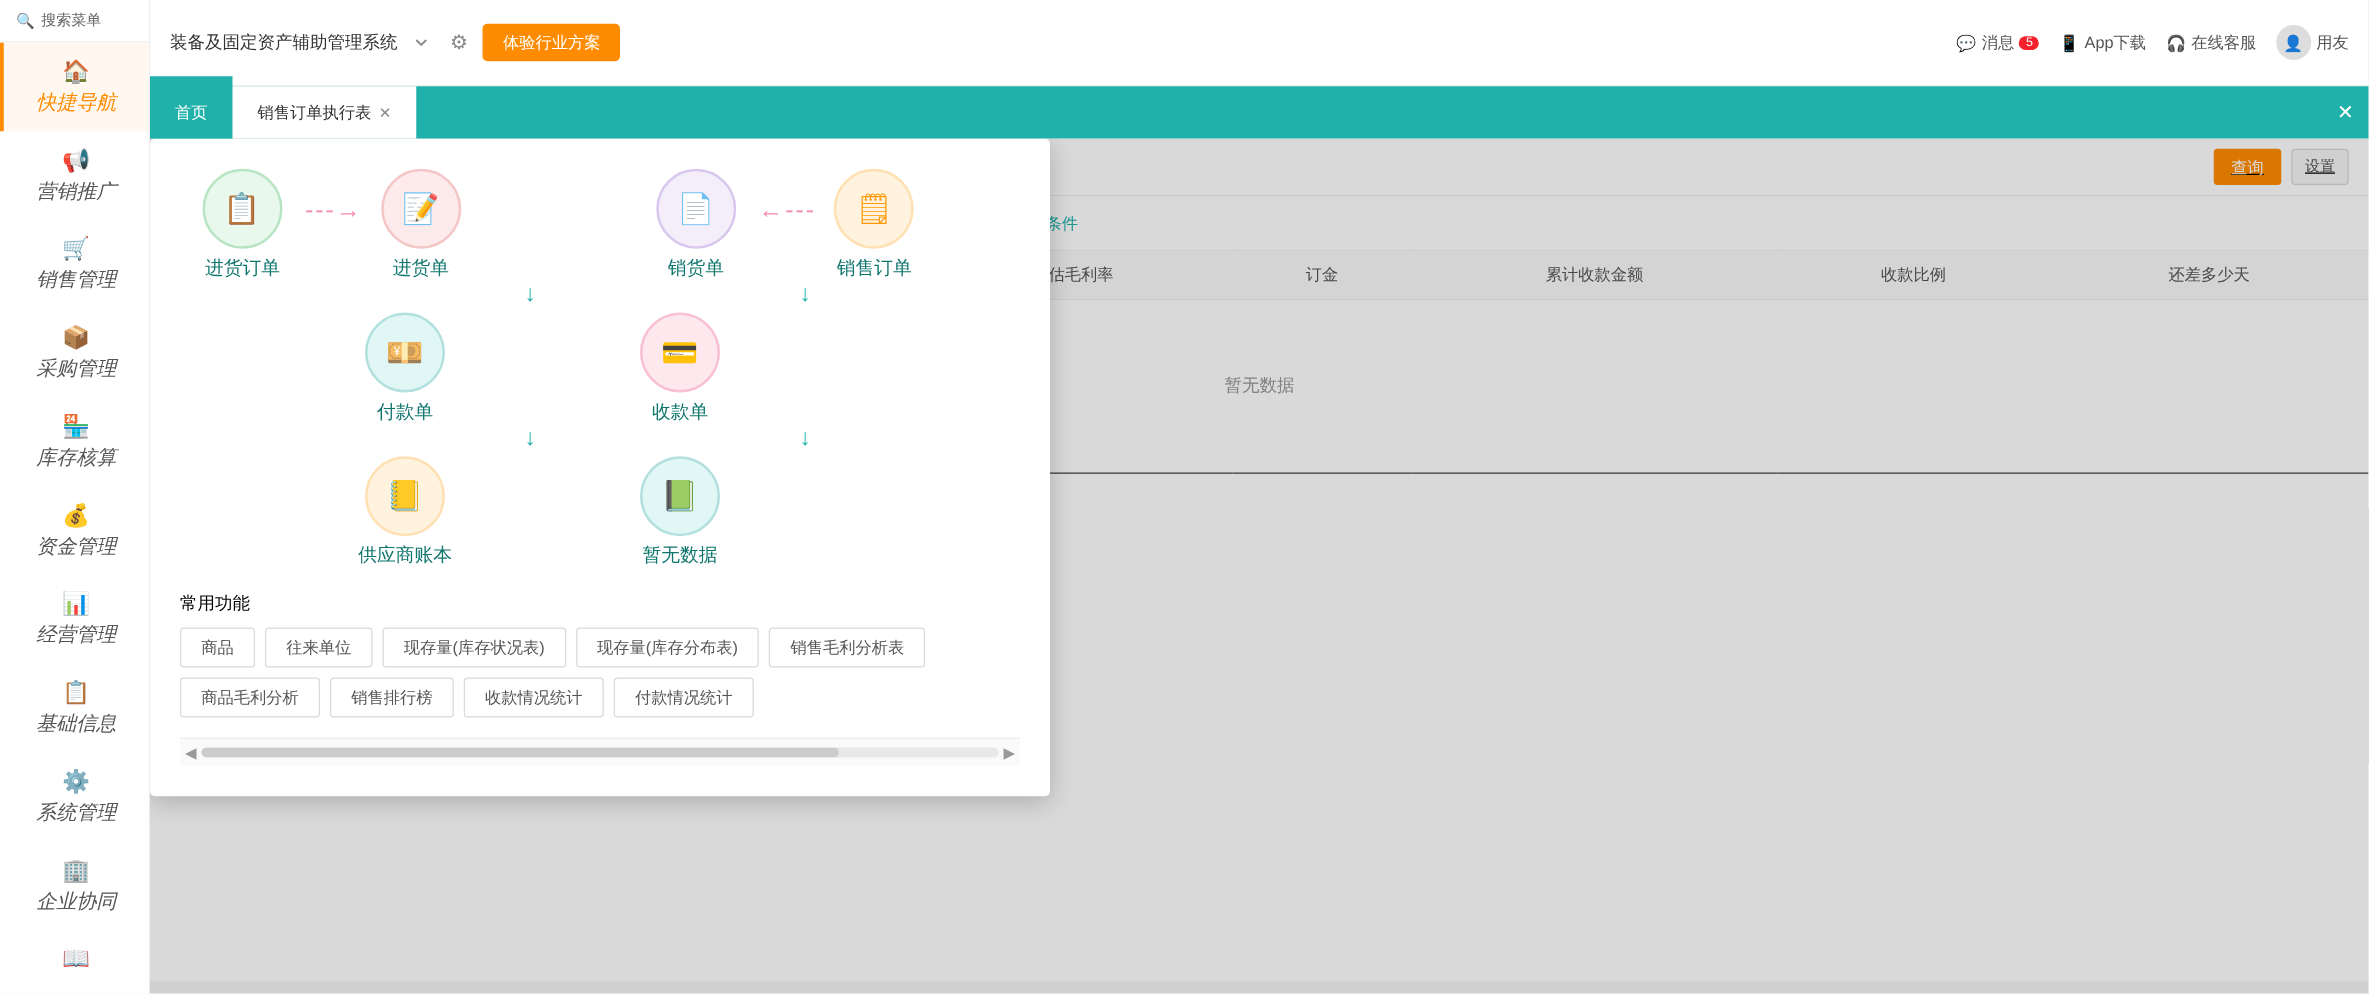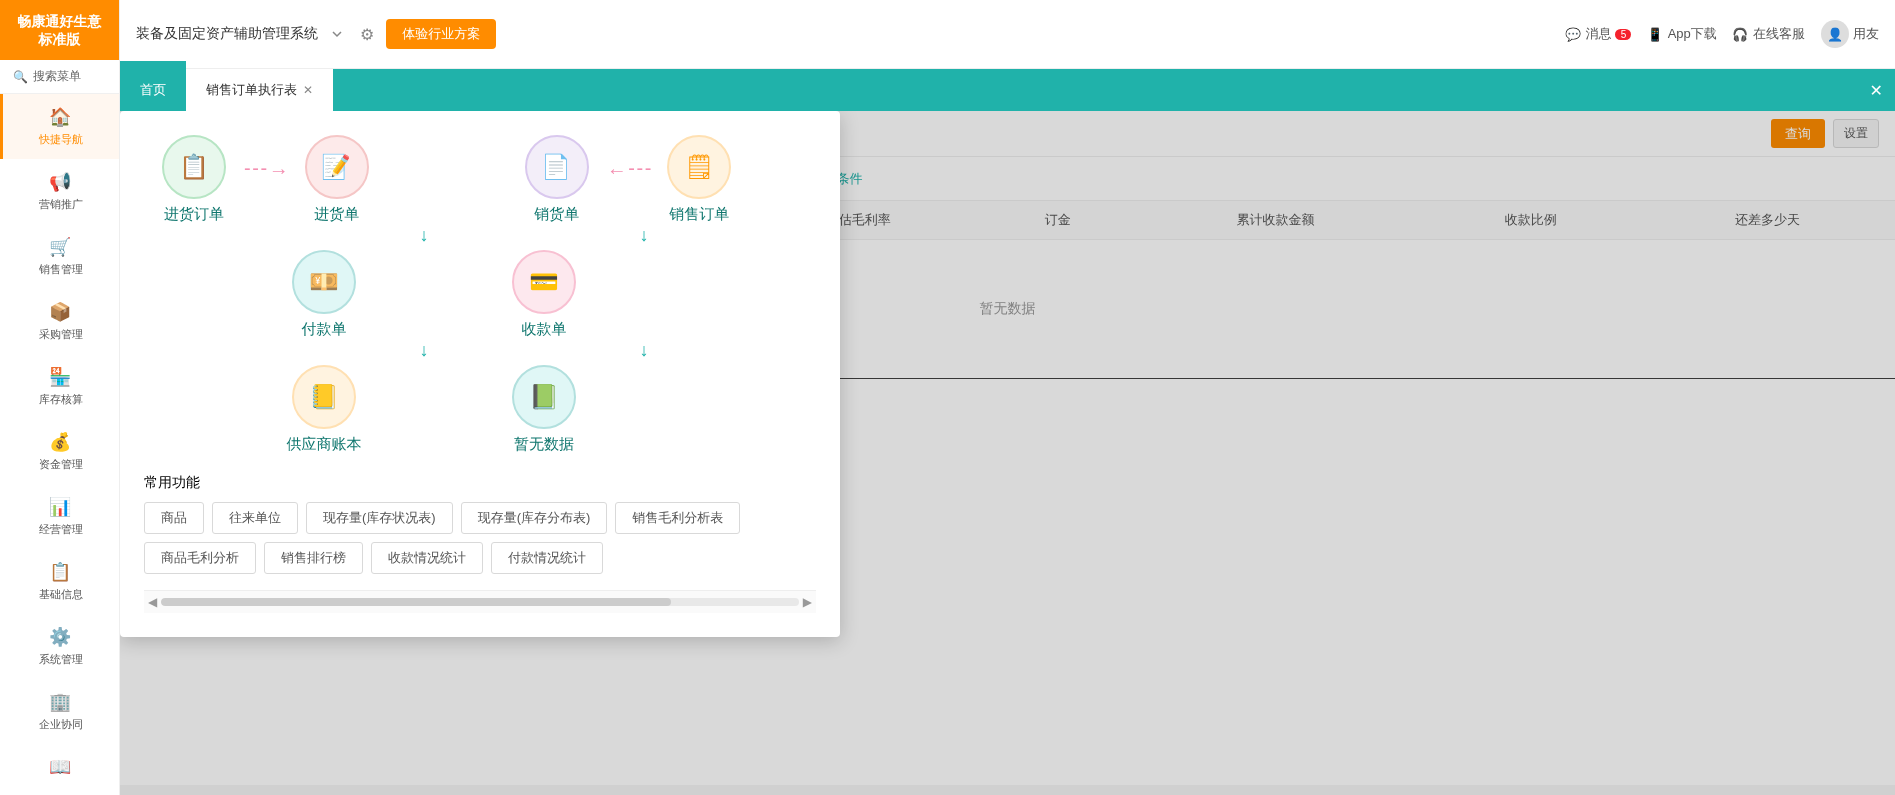--- a/index.html
+++ b/index.html
@@ -8,21 +8,21 @@
     
     .sidebar { width: 120px; background: #fff; border-right: 1px solid #eee; display: flex; flex-direction: column; flex-shrink: 0; }
     .sidebar-logo { background: #ff8c00; color: #fff; padding: 10px; text-align: center; height: 60px; display: flex; align-items: center; justify-content: center; }
     .sidebar-logo-text { font-size: 14px; font-weight: bold; line-height: 1.3; }
     .sidebar-search { display: flex; align-items: center; padding: 8px; border-bottom: 1px solid #f0f0f0; cursor: pointer; }
     .sidebar-search span { font-size: 12px; color: #666; margin-left: 5px; }
     .sidebar-nav { flex: 1; overflow-y: auto; }
     .sidebar-item { display: flex; flex-direction: column; align-items: center; padding: 12px 8px; cursor: pointer; border-left: 3px solid transparent; color: #555; }
     .sidebar-item.active { border-left-color: #ff8c00; background: #fff7f0; color: #ff8c00; }
     .sidebar-item-icon { font-size: 18px; margin-bottom: 4px; }
-    .sidebar-item-label { font-size: 11px; text-align: center; }
+    .sidebar-item-label { font-size: 16px; text-align: center; font-style: italic; }
 
     
     .main { flex: 1; display: flex; flex-direction: column; overflow: hidden; }
 
     
     .top-header { height: 69px; background: #fff; border-bottom: 1px solid #eee; display: flex; align-items: center; padding: 0 16px; gap: 12px; }
     .system-title { font-size: 14px; color: #333; }
     .header-dropdown { display: flex; align-items: center; gap: 4px; cursor: pointer; color: #555; }
     .header-dropdown svg { width: 14px; height: 14px; }
     .experience-btn { background: #ff8c00; color: #fff; border: none; padding: 6px 16px; border-radius: 4px; cursor: pointer; font-size: 13px; }
@@ -36,21 +36,21 @@
     .tab-bar { background: #20b2aa; display: flex; align-items: center; padding: 0 0; height: 42px; }
     .tab-item { padding: 0 20px; height: 42px; display: flex; align-items: center; cursor: pointer; color: rgba(255,255,255,0.8); font-size: 13px; gap: 6px; }
     .tab-item.active { background: #ffffff; color: #333; }
     .tab-close { font-size: 12px; color: #888; }
     .tab-bar-home { background: #20b2aa; color: #fff; padding: 0 20px; height: 58px; display: flex; align-items: center; cursor: pointer; font-size: 13px; }
 
     
     .page-body { flex: 1; position: relative; overflow: hidden; background: #f5f5f5; }
 
     
-    .toolbar-row { background: #fff; padding: 8px 16px; display: flex; align-items: center; gap: 12px; border-bottom: 1px solid #eee; }
+    .toolbar-row { background: #fff; padding: 8px 16px; display: flex; align-items: center; gap: 12px; border-bottom: 1px solid #eee; text-decoration: underline; }
     .toolbar-btn { display: flex; align-items: center; gap: 4px; cursor: pointer; color: #555; font-size: 13px; }
     .toolbar-btn-primary { background: #ff8c00; color: #fff; border: none; padding: 5px 14px; border-radius: 3px; cursor: pointer; font-size: 13px; }
     .toolbar-btn-secondary { background: #f5f5f5; color: #555; border: 1px solid #d9d9d9; padding: 5px 10px; border-radius: 3px; cursor: pointer; font-size: 12px; }
 
     
     .filter-row { background: #fff; padding: 8px 16px; display: flex; align-items: center; gap: 12px; border-bottom: 1px solid #eee; }
     .filter-input { border: 1px solid #d9d9d9; border-radius: 3px; padding: 4px 8px; font-size: 13px; color: #333; width: 180px; }
     .filter-select { border: 1px solid #d9d9d9; border-radius: 3px; padding: 4px 8px; font-size: 13px; color: #333; width: 120px; }
     .expand-link { color: #20b2aa; cursor: pointer; font-size: 13px; }
 
@@ -87,26 +87,20 @@
     
     .scroll-bar-row { border-top: 1px solid #eee; padding: 4px; background: #fafafa; display: flex; align-items: center; gap: 4px; }
     .scroll-track { flex: 1; height: 8px; background: #e8e8e8; border-radius: 4px; overflow: hidden; }
     .scroll-thumb { width: 80%; height: 8px; background: #ccc; border-radius: 4px; }
     .scroll-arrow { color: #999; cursor: pointer; font-size: 12px; }
   </style>
 </head>
 <body>
 
 <div class="sidebar">
-  <div class="sidebar-logo">
-    <div class="sidebar-logo-text">
-      <div>畅康通好生意</div>
-      <div>标准版</div>
-    </div>
-  </div>
   <div class="sidebar-search">
     <span>🔍</span>
     <span>搜索菜单</span>
   </div>
   <nav class="sidebar-nav">
 
   <div class="sidebar-item active">
       <span class="sidebar-item-icon">🏠</span>
       <span class="sidebar-item-label">快捷导航</span>
     </div>

